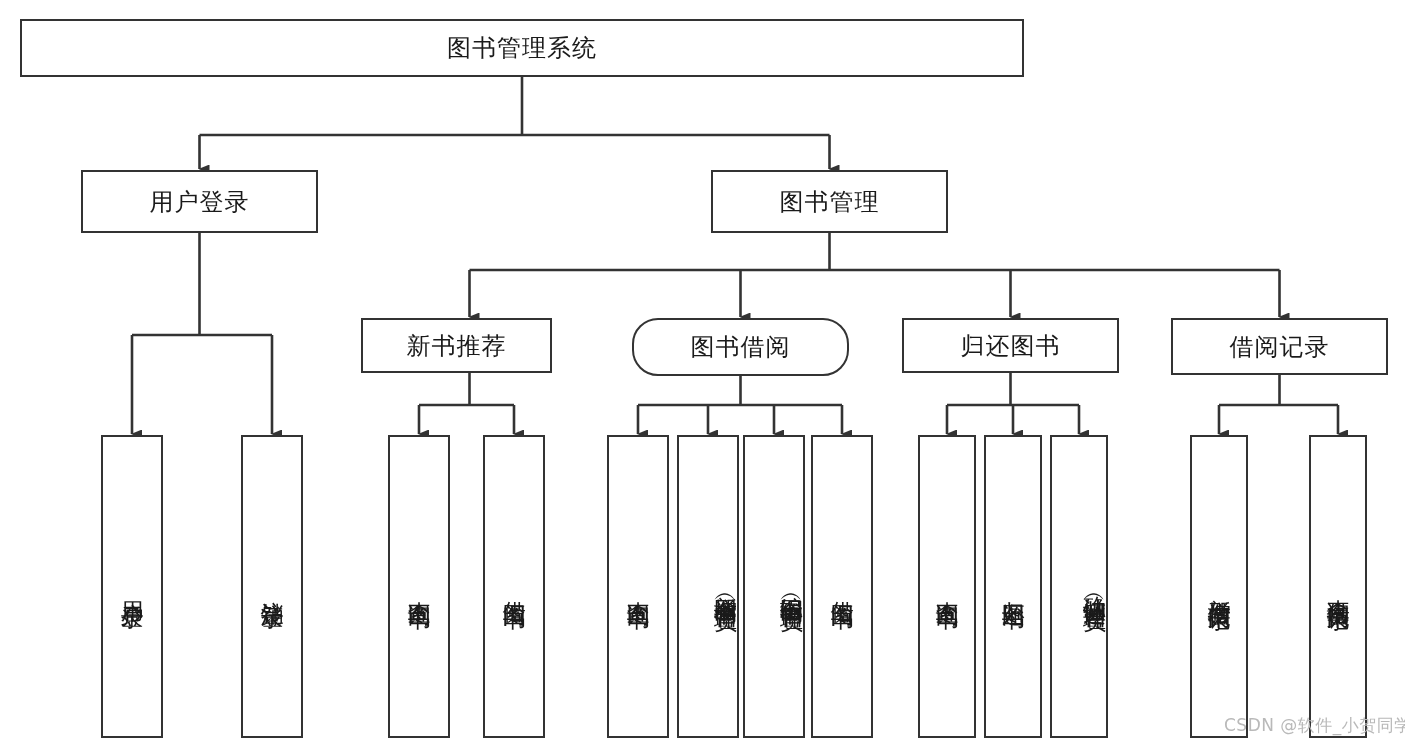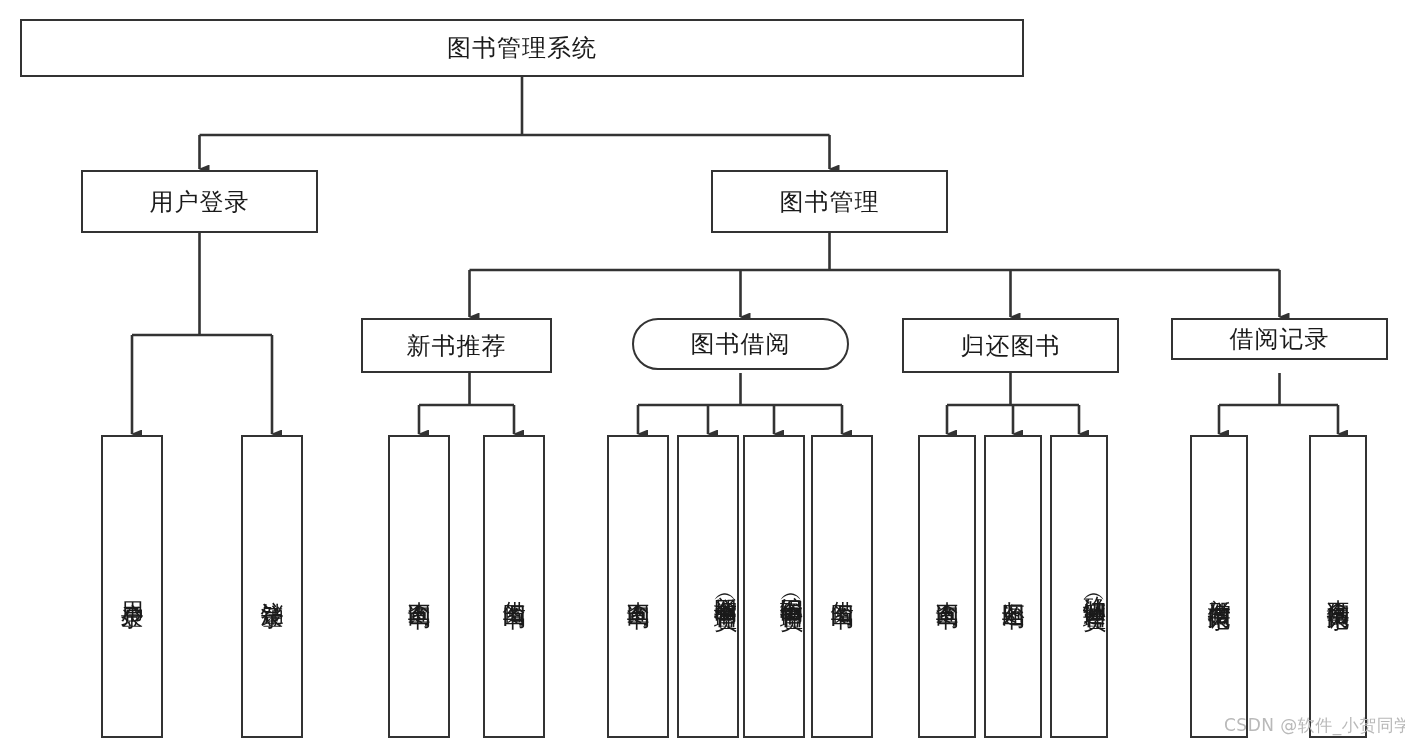--- a/index.html
+++ b/index.html
@@ -124,27 +124,27 @@
       </div>
       <div class="node horiz" style="left: 81px; top: 170px; width: 237px; height: 63px; border-color: rgb(51, 51, 51);">
         <span class="node-label">用户登录</span>
       </div>
       <div class="node horiz" style="left: 711px; top: 170px; width: 237px; height: 63px; border-color: rgb(51, 51, 51);">
         <span class="node-label">图书管理</span>
       </div>
       <div class="node horiz" style="left: 361px; top: 318px; width: 191px; height: 55px; border-color: rgb(51, 51, 51);">
         <span class="node-label">新书推荐</span>
       </div>
-      <div class="node horiz" style="left: 632px; top: 318px; width: 217px; height: 52px; border-color: rgb(51, 51, 51); border-radius: 26px;">
+      <div class="node horiz" style="left: 632px; top: 318px; width: 217px; height: 58px; border-color: rgb(51, 51, 51); border-radius: 26px;">
         <span class="node-label">图书借阅</span>
       </div>
       <div class="node horiz" style="left: 902px; top: 318px; width: 217px; height: 55px; border-color: rgb(51, 51, 51);">
         <span class="node-label">归还图书</span>
       </div>
-      <div class="node horiz" style="left: 1171px; top: 318px; width: 217px; height: 42px; border-color: rgb(51, 51, 51); align-items: center;">
+      <div class="node horiz" style="left: 1171px; top: 318px; width: 217px; height: 57px; border-color: rgb(51, 51, 51); align-items: center;">
         <span class="node-label">借阅记录</span>
       </div>
       <div class="node vert" style="left: 101px; top: 435px; width: 62px; height: 303px; border-color: rgb(51, 51, 51);">
         <span class="node-label">用户登录</span>
       </div>
       <div class="node vert" style="left: 241px; top: 435px; width: 62px; height: 303px; border-color: rgb(51, 51, 51);">
         <span class="node-label">注销登录</span>
       </div>
       <div class="node vert" style="left: 388px; top: 435px; width: 62px; height: 303px; border-color: rgb(51, 51, 51);">
         <span class="node-label">查询图书</span>

